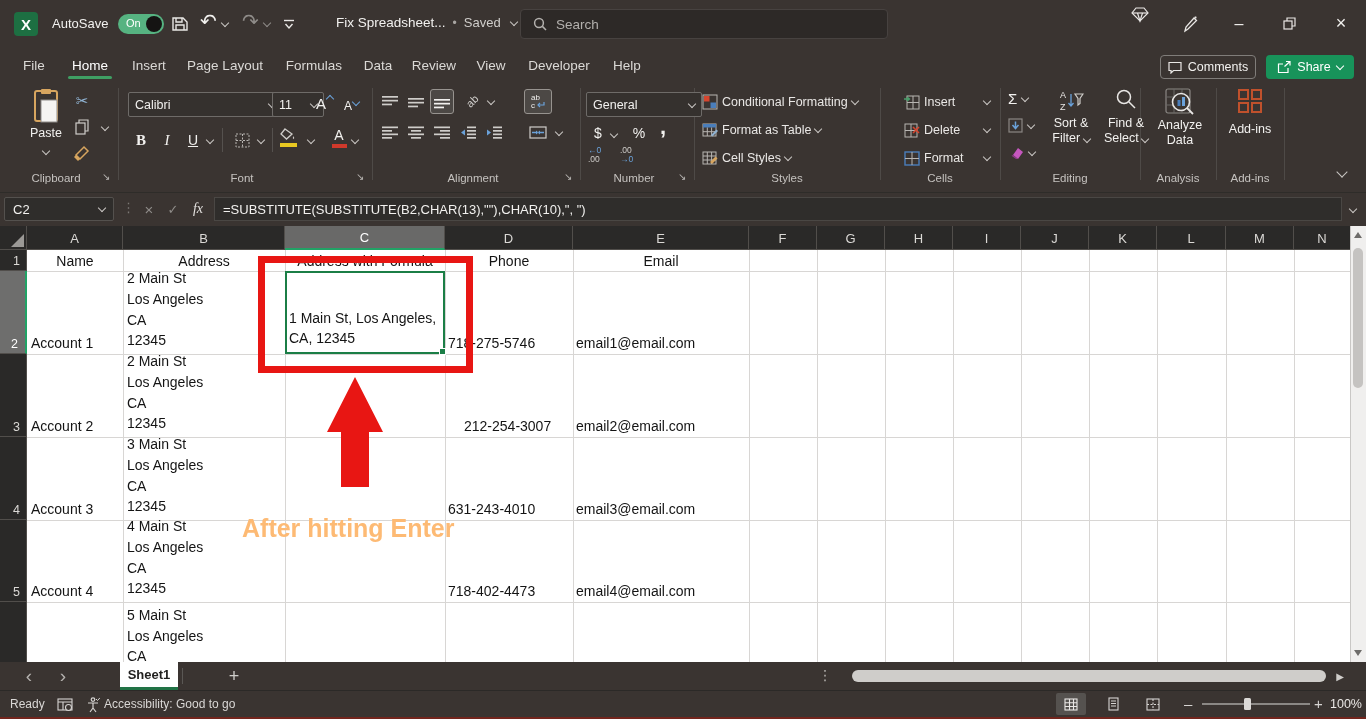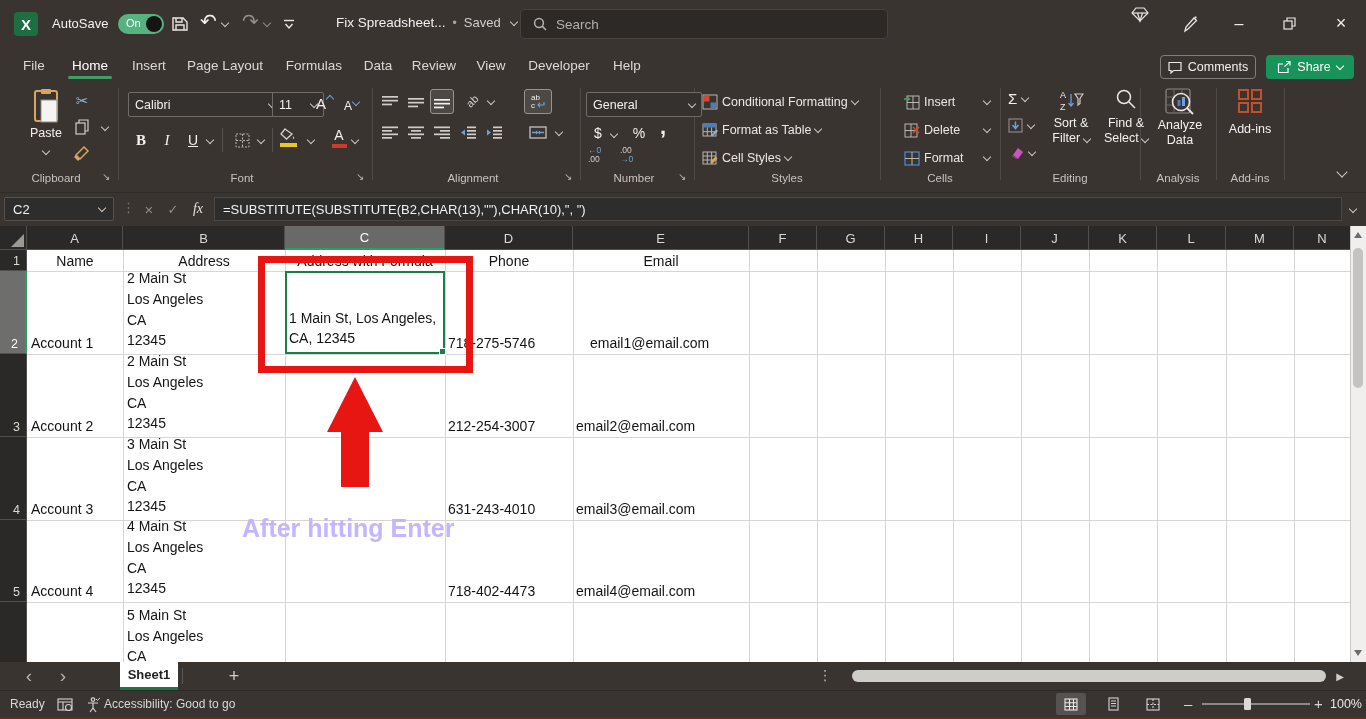--- a/index.html
+++ b/index.html
@@ -653,34 +653,34 @@
       <span>CA</span>
         <span>12345</span>
     </div>
     <div class="cell multi" style="left:285px;top:271px;width:160px;height:83px;padding-bottom:5px;">
       <span>1 Main St, Los Angeles,</span>
         <span>CA, 12345</span>
     </div>
     <div class="cell bl" style="left:445px;top:271px;width:128px;height:83px;padding-left:3px;">
         <span>718-275-5746</span>
       </div>
-    <div class="cell bl" style="left:573px;top:271px;width:176px;height:83px;padding-left:17px;">
+    <div class="cell bl" style="left:573px;top:271px;width:176px;height:83px;padding-left:3px;">
         <span>email1@email.com</span>
       </div>
 
     <div class="cell bl" style="left:27px;top:354px;width:96px;height:83px;">
         <span>Account 2</span>
       </div>
     <div class="cell multi" style="left:123px;top:354px;width:162px;height:83px;">
       <span>2 Main St</span>
         <span>Los Angeles</span>
       <span>CA</span>
         <span>12345</span>
     </div>
-    <div class="cell bl" style="left:445px;top:354px;width:128px;height:83px;padding-left:3px;">
+    <div class="cell bl" style="left:461px;top:354px;width:128px;height:83px;padding-left:3px;">
         <span>212-254-3007</span>
       </div>
     <div class="cell bl" style="left:573px;top:354px;width:176px;height:83px;padding-left:3px;">
         <span>email2@email.com</span>
       </div>
 
     <div class="cell bl" style="left:27px;top:437px;width:96px;height:83px;">
         <span>Account 3</span>
       </div>
     <div class="cell multi" style="left:123px;top:437px;width:162px;height:83px;">
@@ -793,15 +793,15 @@
     <span class="a" style="left:1314px;top:0;line-height:25px;font-size:15px;color:#d6d4d2;">+</span>
     <span class="a" style="left:1330px;top:0;line-height:26px;font-size:12.5px;color:#e9e7e5;">100%</span>
   </div>
 
   <div class="a" style="left:0;top:717px;width:1366px;height:2px;background:#72251d;"></div>
 
   <div class="a" style="left:258px;top:256px;width:215px;height:117px;border:7px solid #e81613;box-sizing:border-box;z-index:60;"></div>
   <svg class="a" style="left:325px;top:375px;z-index:60;" width="60" height="114" viewBox="0 0 60 114">
     <polygon points="30,2 2,57 16,57 16,112 44,112 44,57 58,57" fill="#e81613"></polygon>
   </svg>
-  <div class="a" style="left:242px;top:514px;z-index:60;font-size:25px;font-weight:bold;color:#c4b5fd;white-space:nowrap;">After hitting Enter</div>
+  <div class="a" style="left:242px;top:514px;z-index:60;font-size:25px;font-weight:bold;color:#fdba74;white-space:nowrap;">After hitting Enter</div>
 
 </div>
 
 </body></html>

